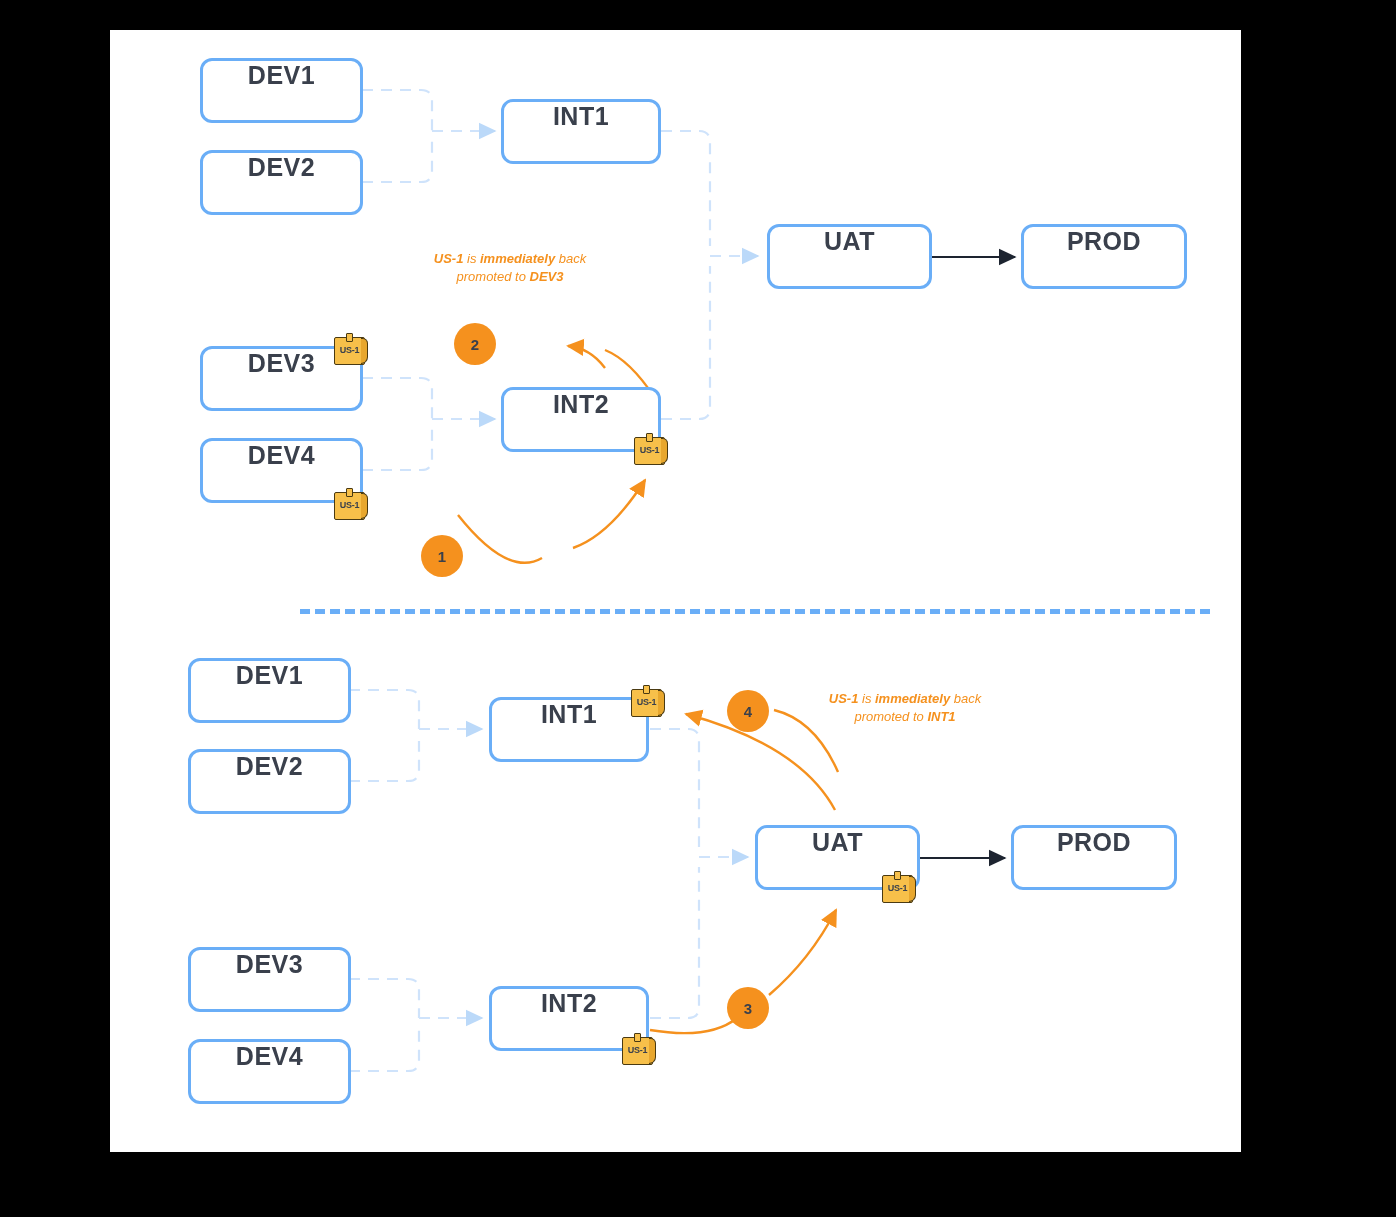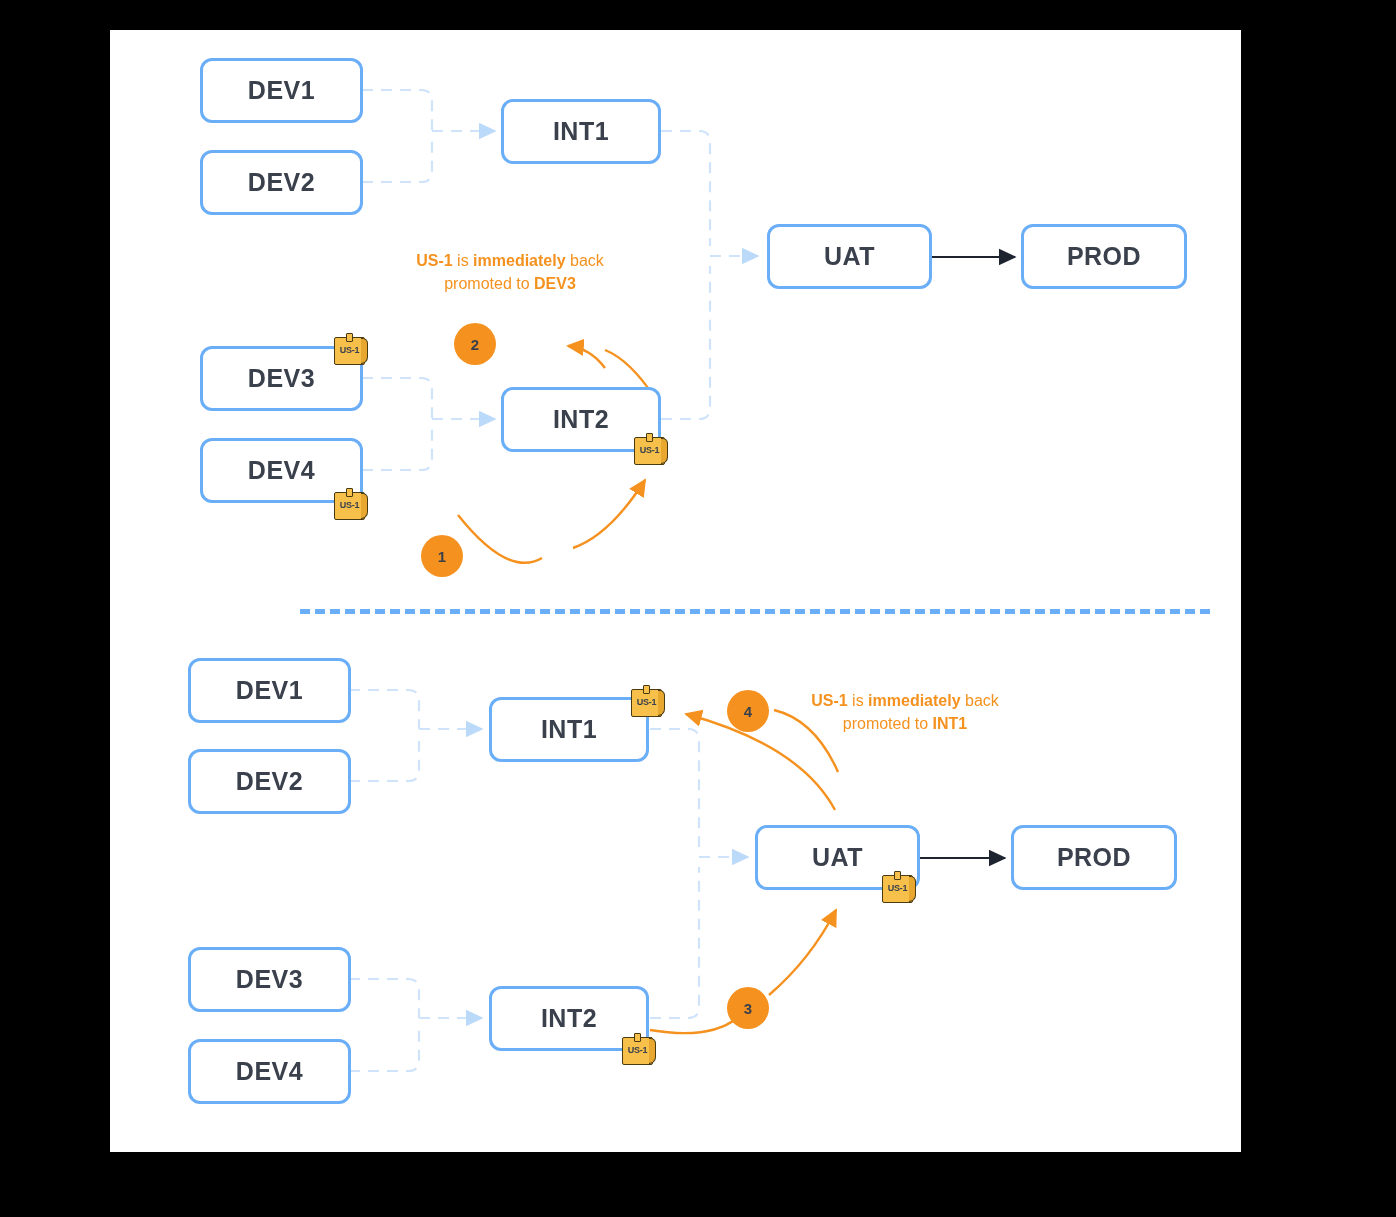--- a/index.html
+++ b/index.html
@@ -34,21 +34,20 @@
     height: 1122px;
     pointer-events: none;
   }
   .node {
     position: absolute;
     box-sizing: border-box;
     background: #ffffff;
     border: 3px solid #6AAEF7;
     border-radius: 12px;
     display: flex;
-    align-items: center;
     justify-content: center;
   }
   .node-label {
     font-family: "Liberation Sans", sans-serif;
     font-size: 25px;
     font-weight: bold;
     color: #3A404C;
     letter-spacing: 0.5px;
     user-select: none;
   }
@@ -118,26 +117,27 @@
   .step-badge span {
     font-family: "Liberation Sans", sans-serif;
     font-size: 15px;
     font-weight: bold;
     color: #3A404C;
     user-select: none;
   }
   .annot {
     position: absolute;
     font-family: "Liberation Sans", sans-serif;
-    font-size: 16px;
+    font-size: 13px;
     color: #F5911E;
     text-align: center;
     line-height: 1.42;
     user-select: none;
     z-index: 30;
+    font-style: italic;
   }
   .annot b { font-weight: bold; }
   .divider {
     position: absolute;
     height: 0;
     border-top: 5px dashed #6AAEF7;
   }
 </style>
 </head>
 <body>

